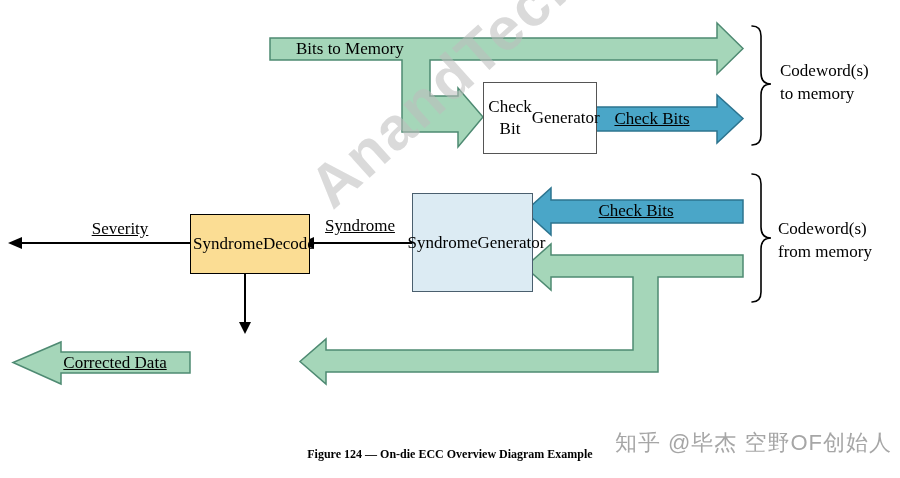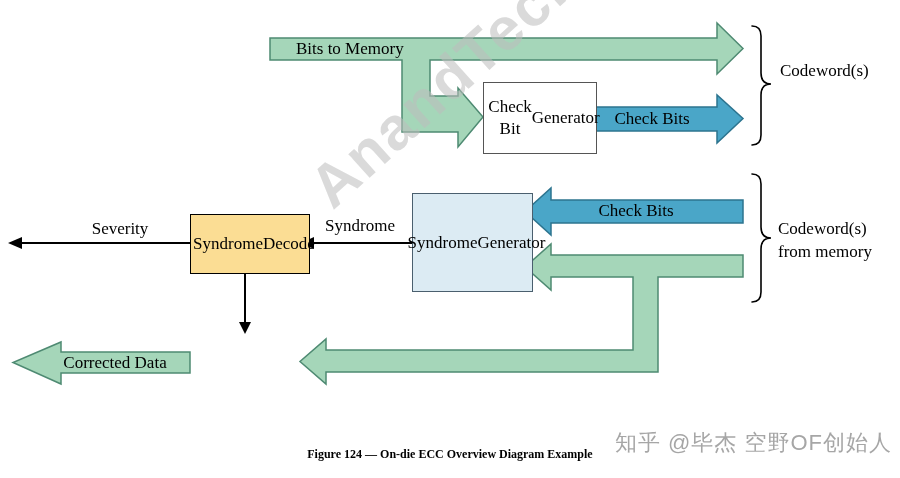--- a/index.html
+++ b/index.html
@@ -12,21 +12,21 @@
   .shape-blue{fill:var(--blue-fill);stroke:var(--blue-stroke);stroke-width:1.5;}
   .blk{stroke:#000;stroke-width:2;}
   .blk-head{fill:#000;stroke:none;}
   .brace{fill:none;stroke:#000;stroke-width:1.6;stroke-linecap:round;}
   .box{position:absolute;z-index:2;display:flex;flex-direction:row;align-items:center;justify-content:center;
        font-size:17px;line-height:1.28;text-align:center;padding-left:8px;}
   .box-white{background:var(--box-white-fill);border:1px solid var(--box-white-stroke);}
   .box-blue{background:var(--box-blue-fill);border:1px solid var(--box-blue-stroke);}
   .box-yellow{background:var(--box-yellow-fill);border:1px solid var(--box-yellow-stroke);}
   .lbl{position:absolute;z-index:3;font-size:17px;white-space:nowrap;}
-  .lbl-center{text-align:center;}
+  .lbl-center{text-align:center;text-decoration:underline;}
   .ann{position:absolute;z-index:3;font-size:17px;line-height:23px;}
   #caption{position:absolute;left:0;right:0;top:447px;z-index:3;text-align:center;
            font-size:12px;font-weight:bold;}
   #wm-anand{position:absolute;left:296px;top:170px;z-index:4;
             font-family:"Liberation Sans",sans-serif;font-weight:bold;font-size:60px;
             color:var(--watermark-gray);opacity:0.55;transform:rotate(-42deg);
             transform-origin:0 0;letter-spacing:2px;pointer-events:none;}
   #wm-zhihu{position:absolute;right:8px;top:428px;z-index:5;
             font-family:"Liberation Sans",sans-serif;font-size:22px;letter-spacing:1px;
             color:rgba(150,150,150,0.85);white-space:nowrap;pointer-events:none;}
@@ -85,20 +85,21 @@
 
 
   <div class="lbl lbl-center" style="left:60px;width:120px;top:219px;">Severity</div>
 
   <div class="lbl lbl-center" style="left:40px;width:150px;top:352px;line-height:21px;">Corrected Data</div>
 
   <div class="lbl lbl-center" style="left:310px;width:100px;top:216px;">Syndrome</div>
 
   <div class="ann" style="left:780px;top:59px;width:118px;">
     <div>Codeword(s)</div>
+    <div>to memory</div>
   </div>
 
   <div class="ann" style="left:778px;top:217px;width:124px;">
     <div>Codeword(s)</div>
     <div>from memory</div>
   </div>
 
   <div id="caption">Figure 124 — On-die ECC Overview Diagram Example</div>
 
   <div id="wm-anand">AnandTech</div>

